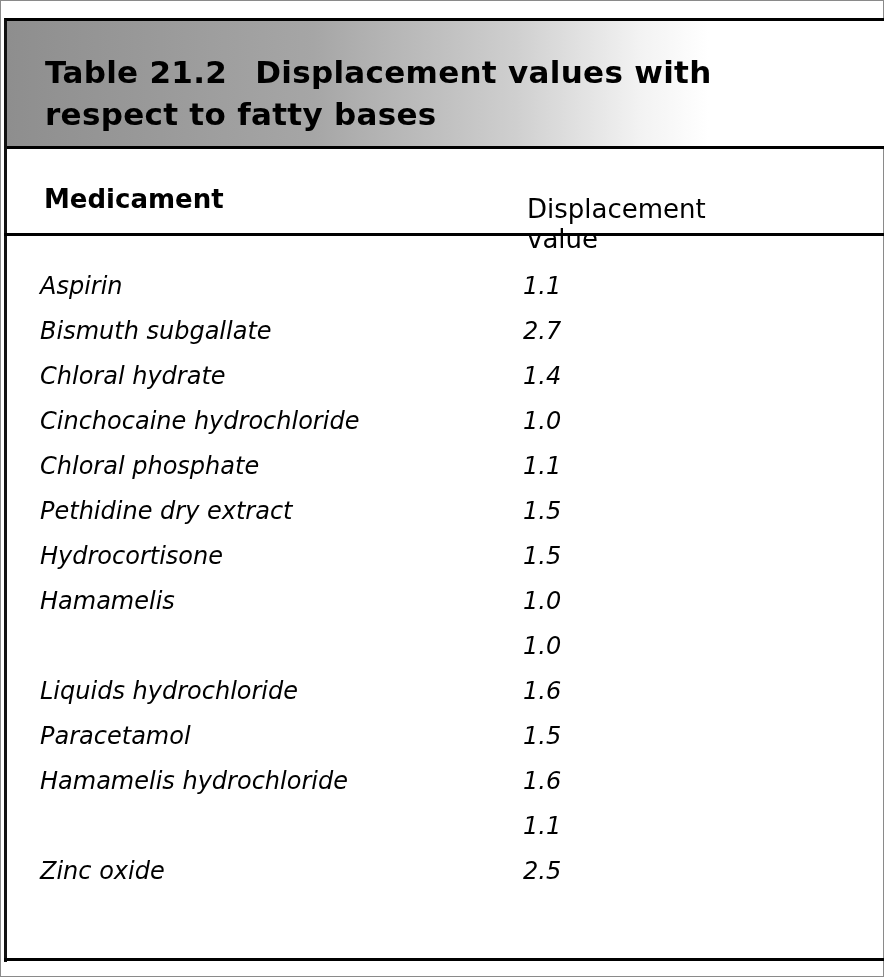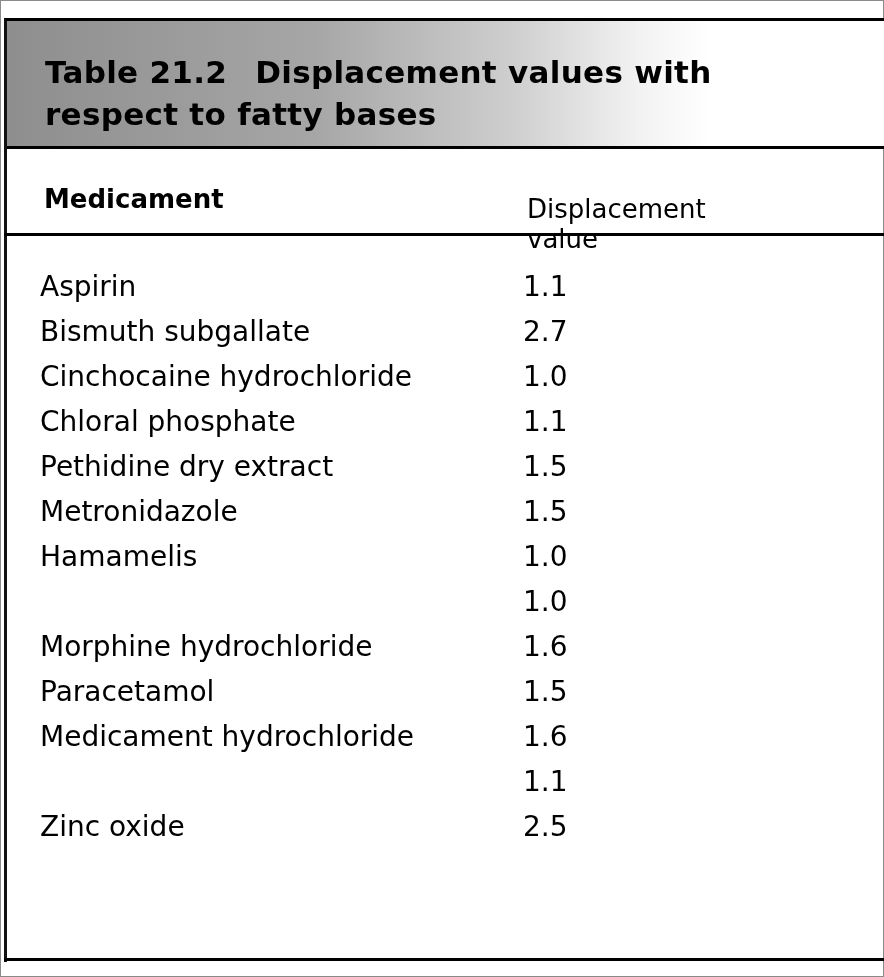--- a/index.html
+++ b/index.html
@@ -23,21 +23,21 @@
       font-weight: bold; font-size: 31px; line-height: 42px; letter-spacing: 0.3px;
     }
     .title-text .num { margin-right: 28px; }
     .rule-1 { position: absolute; left: 4px; top: 146px; width: 880px; height: 3px; background: #000; }
     .left-edge { position: absolute; left: 4px; top: 146px; width: 3px; height: 816px; background: #111; }
     .header-row { position: absolute; left: 4px; top: 149px; width: 700px; height: 84px; }
     .hdr-med { position: absolute; left: 40px; top: 35px; font-weight: bold; font-size: 26px; }
     .hdr-val { position: absolute; left: 523px; top: 37px; font-weight: normal; font-size: 26px; margin-top: 8px; }
     .rule-2 { position: absolute; left: 4px; top: 233px; width: 880px; height: 3px; background: #000; }
     .rows { position: absolute; left: 40px; top: 264px; width: 820px; }
-    .row { position: relative; height: 45px; font-size: 28px; line-height: 45px; }
+    .row { position: relative; height: 45px; font-size: 24px; line-height: 45px; font-style: italic; }
     .row .name { position: absolute; left: 0; top: 0; }
     .row .val { position: absolute; left: 483px; top: 0; }
     .rule-3 { position: absolute; left: 4px; top: 958px; width: 880px; height: 3px; background: #000; }
   </style>
 </head>
 <body>
 
 <div class="frame"></div>
 
 <div class="title-box">
@@ -59,52 +59,56 @@
 <div class="rows">
   <div class="row">
       <span class="name">Aspirin</span>
       <span class="val">1.1</span>
     </div>
   <div class="row">
       <span class="name">Bismuth subgallate</span>
       <span class="val">2.7</span>
     </div>
   <div class="row">
+      <span class="name">Chloral hydrate</span>
+      <span class="val">1.4</span>
+    </div>
+  <div class="row">
       <span class="name">Cinchocaine hydrochloride</span>
       <span class="val">1.0</span>
     </div>
   <div class="row">
       <span class="name">Chloral phosphate</span>
       <span class="val">1.1</span>
     </div>
   <div class="row">
       <span class="name">Pethidine dry extract</span>
       <span class="val">1.5</span>
     </div>
   <div class="row">
-      <span class="name">Metronidazole</span>
+      <span class="name">Hydrocortisone</span>
       <span class="val">1.5</span>
     </div>
   <div class="row">
       <span class="name">Hamamelis</span>
       <span class="val">1.0</span>
     </div>
   <div class="row">
       <span class="val">1.0</span>
     </div>
   <div class="row">
-      <span class="name">Morphine hydrochloride</span>
+      <span class="name">Liquids hydrochloride</span>
       <span class="val">1.6</span>
     </div>
   <div class="row">
       <span class="name">Paracetamol</span>
       <span class="val">1.5</span>
     </div>
   <div class="row">
-      <span class="name">Medicament hydrochloride</span>
+      <span class="name">Hamamelis hydrochloride</span>
       <span class="val">1.6</span>
     </div>
   <div class="row">
       <span class="val">1.1</span>
     </div>
   <div class="row">
       <span class="name">Zinc oxide</span>
       <span class="val">2.5</span>
     </div>
 </div>

